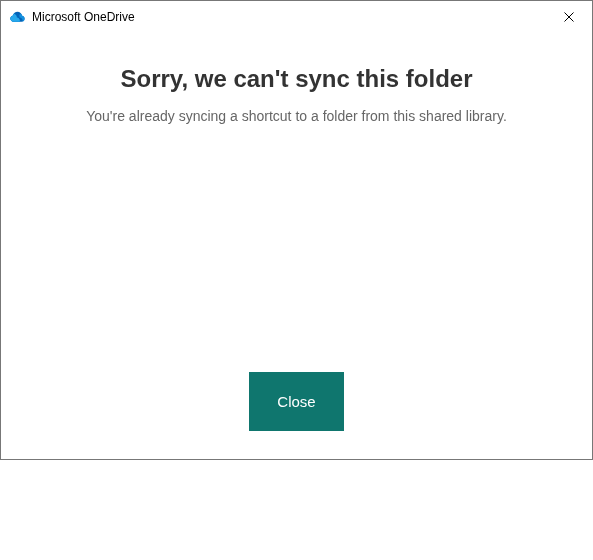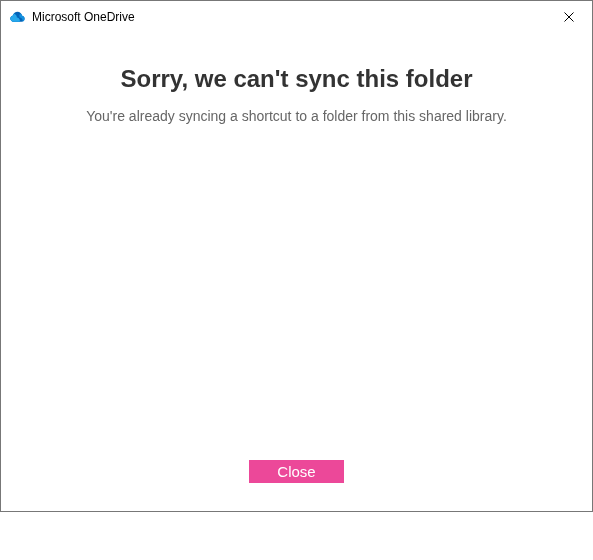--- a/index.html
+++ b/index.html
@@ -9,21 +9,21 @@
     }
     body {
       font-family: "Segoe UI", -apple-system, BlinkMacSystemFont, sans-serif;
       background: #fff;
       width: 593px;
       height: 560px;
       overflow: hidden;
     }
     .window {
       width: 593px;
-      height: 512px;
+      height: 460px;
       border: 1px solid #777;
       display: flex;
       flex-direction: column;
       background: #fff;
     }
     .titlebar {
       display: flex;
       align-items: center;
       height: 32px;
       padding: 0 0 0 8px;
@@ -71,24 +71,24 @@
       color: #666;
       text-align: right;
       padding: 0 30px;
     }
     .footer {
       display: flex;
       justify-content: center;
       padding-bottom: 28px;
     }
     .close-btn {
-      background: #ec4899;
+      background: #0f766e;
       color: #fff;
       border: none;
-      padding: 3px 28px;
+      padding: 21px 28px;
       font-size: 15px;
       font-family: inherit;
       cursor: pointer;
       font-weight: 400;
     }
   </style>
 </head>
 <body>
 
 <div class="window">

